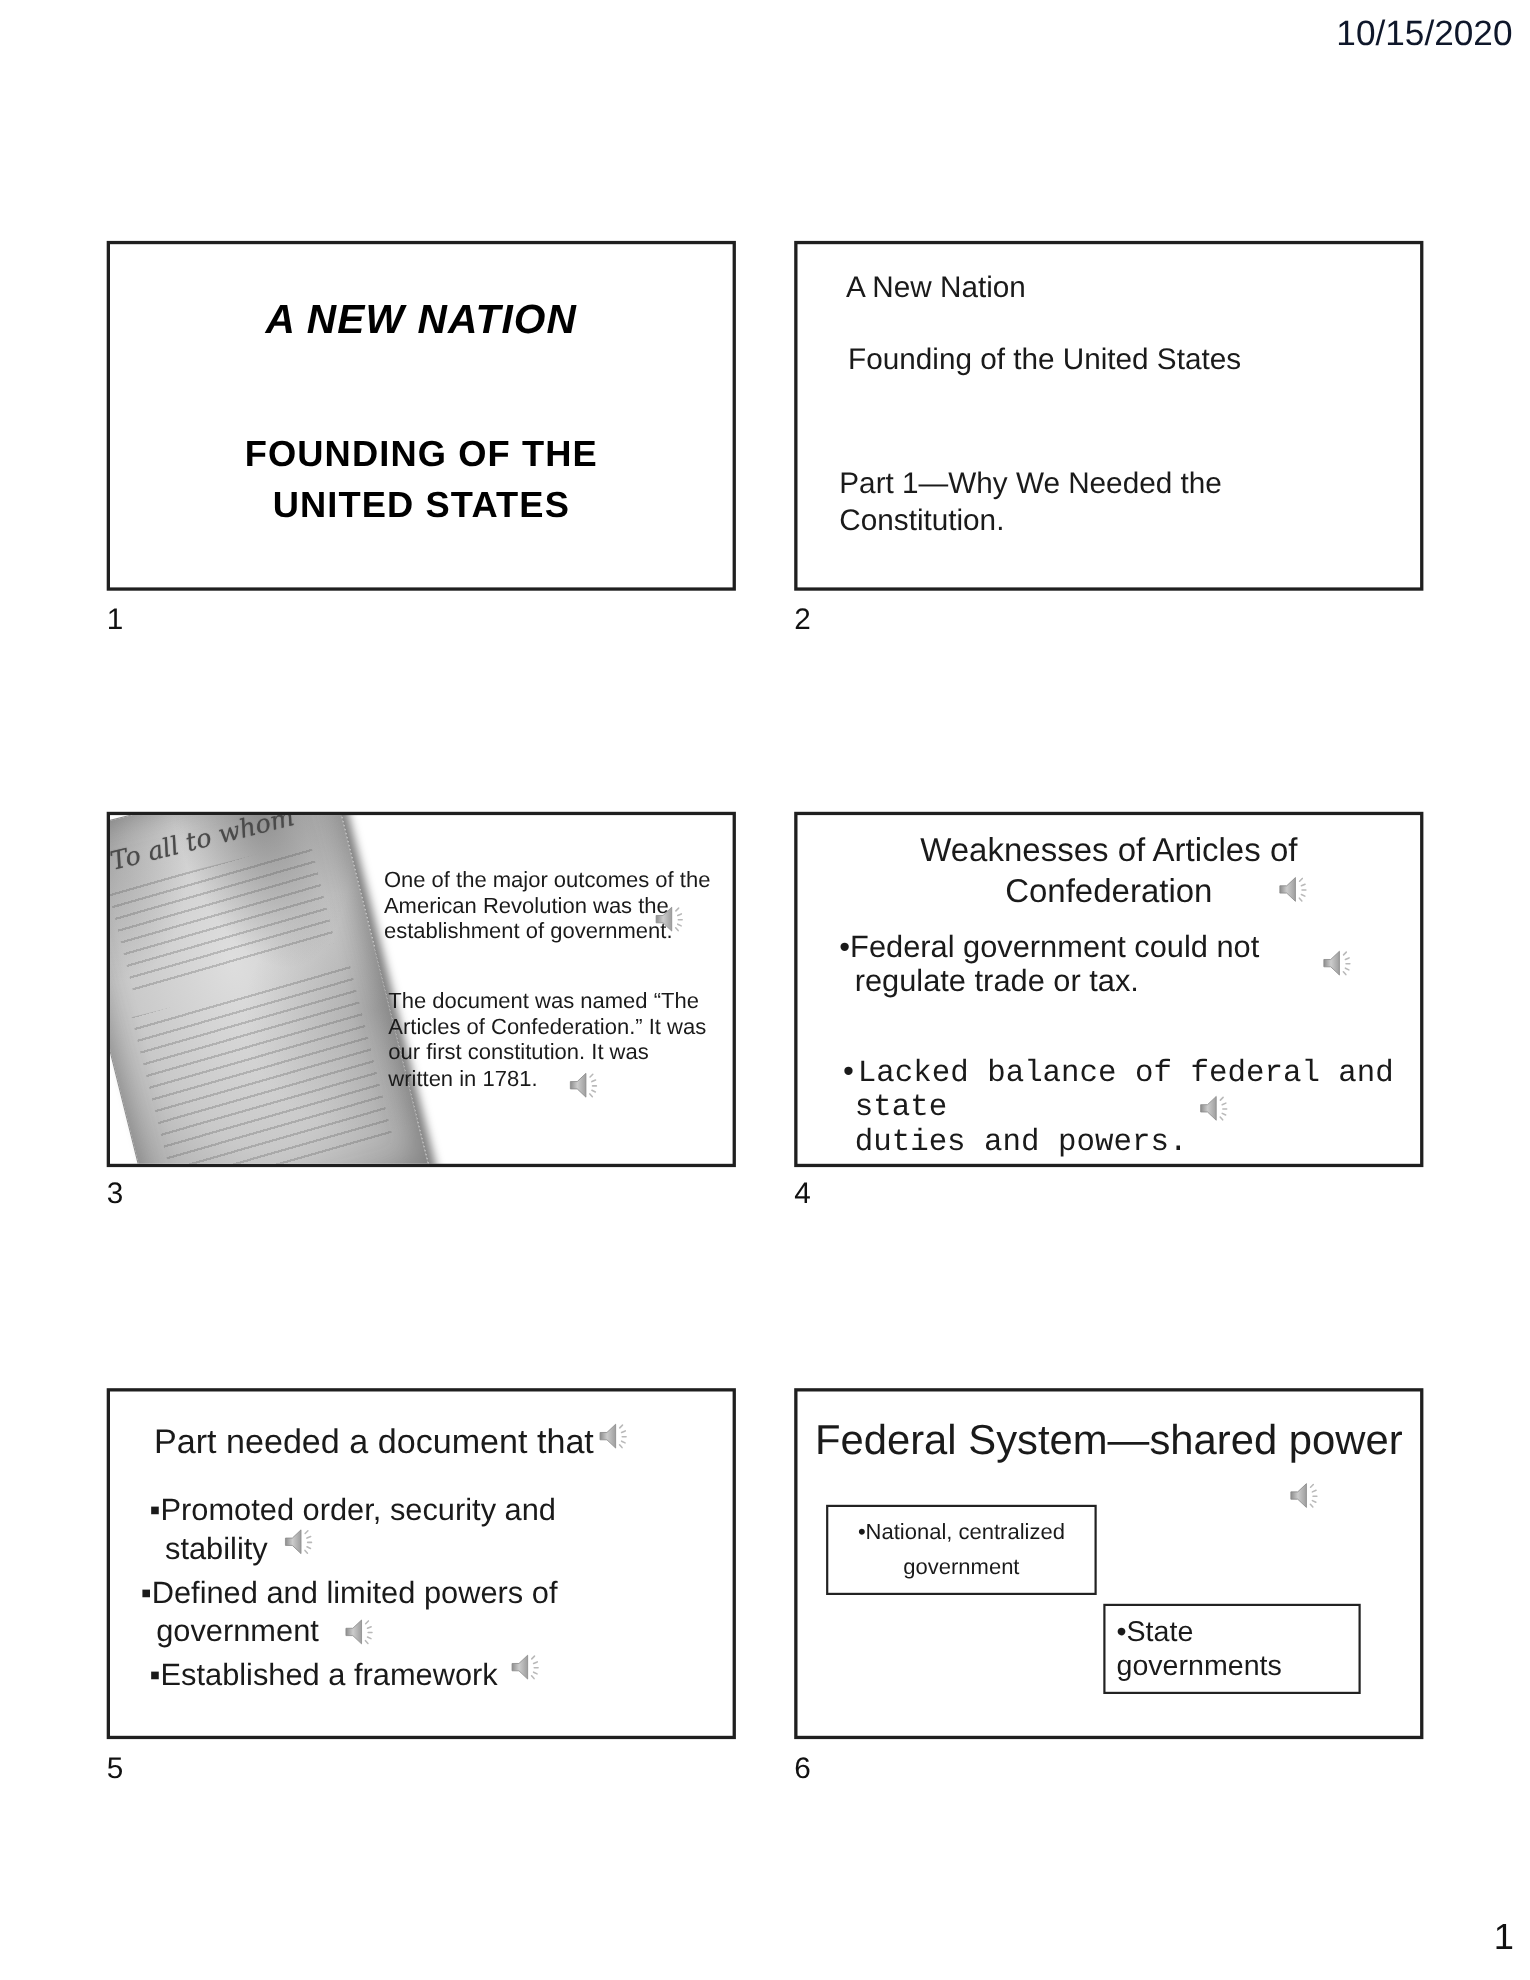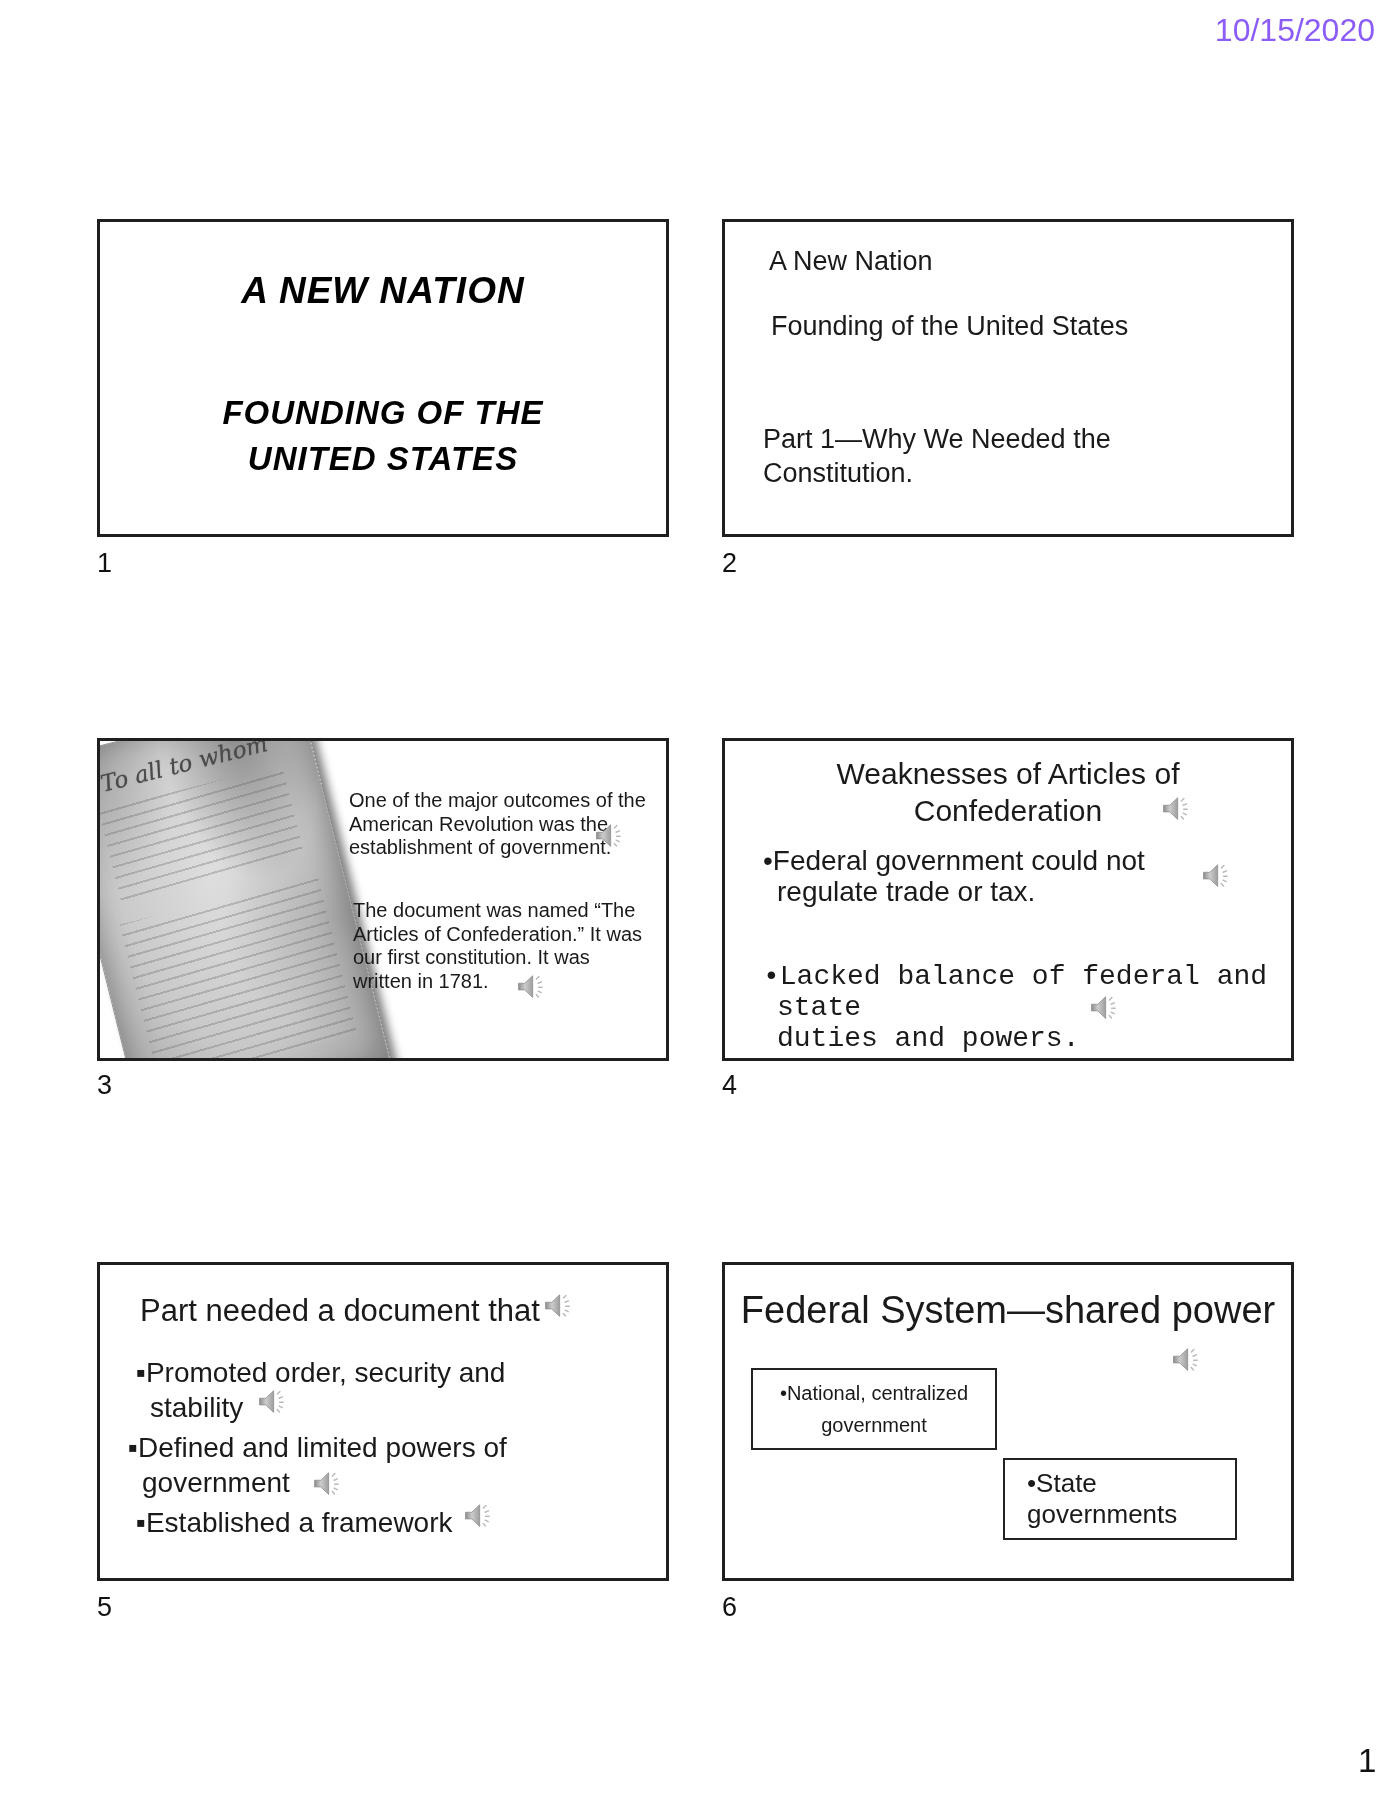--- a/index.html
+++ b/index.html
@@ -1,32 +1,32 @@
 <!DOCTYPE html>
 <html><head>
 <meta charset="utf-8">
 <style>
   html,body{margin:0;padding:0;background:#ffffff;}
   body{position:relative;width:1391px;height:1800px;font-family:"Liberation Sans",sans-serif;color:#1a1a1a;overflow:hidden;}
-  .date{position:absolute;top:12px;right:16px;font-size:32px;color:#8b5cf6;}
+  .date{position:absolute;top:12px;right:16px;font-size:32px;color:#0f172a;}
   .pagenum{position:absolute;top:1742px;left:1358px;font-size:33px;color:#111;}
   .slide{position:absolute;width:572px;border:3px solid #1f1f1f;background:#fff;box-sizing:border-box;}
   .row1{top:219px;height:318px;}
   .row2{top:738px;height:323px;}
   .row3{top:1262px;height:319px;}
   .col1{left:97px;}
   .col2{left:722px;}
   .slidenum{position:absolute;font-size:27px;color:#111;}
   .ml{white-space:pre-line;}
   .hang{padding-left:14px;text-indent:-14px;}
   .abs{position:absolute;}
   .icon{position:absolute;width:30px;height:30px;}
   
   .s1-title{top:48px;left:0;width:100%;text-align:center;font-weight:bold;font-style:italic;font-size:37px;letter-spacing:1px;color:#000;}
-  .s1-sub{top:168px;left:0;width:100%;text-align:center;font-weight:bold;font-style:italic;font-size:33px;line-height:46px;letter-spacing:1px;color:#000;}
+  .s1-sub{top:168px;left:0;width:100%;text-align:center;font-weight:bold;font-size:33px;line-height:46px;letter-spacing:1px;color:#000;}
   
   .s2-l1{top:24px;left:44px;font-size:27px;}
   .s2-l2{top:89px;left:46px;font-size:27px;}
   .s2-l3{top:200px;left:38px;font-size:27px;line-height:34px;}
   
   .s3{overflow:hidden;}
   .parchment{position:absolute;left:-8px;top:-20px;width:255px;height:375px;transform:rotate(-14deg);transform-origin:50% 50%;
      background:radial-gradient(ellipse at 50% 40%, #dedede 0%, #c9c9c9 55%, #a6a6a6 92%);
      box-shadow:6px 8px 8px rgba(30,30,30,.55), inset 0 0 30px rgba(60,60,60,.45);
      border:1px solid #8f8f8f;}
@@ -47,21 +47,21 @@
   
   .s5-h{top:28px;left:40px;font-size:31px;}
   .s5-b{font-size:28px;line-height:35px;}
   .s5-b1{top:90px;left:36px;}
   .s5-b2{top:165px;left:28px;}
   .s5-b3{top:240px;left:36px;}
   
   .s6-h{top:24px;left:0;width:100%;text-align:center;font-size:38px;}
   .s6-box{position:absolute;border:2px solid #222;box-sizing:border-box;background:#fff;}
   .s6-box1{left:26px;top:103px;width:246px;height:82px;text-align:center;font-size:20px;line-height:32px;padding-top:7px;}
-  .s6-box2{left:278px;top:193px;width:234px;height:82px;font-size:26px;padding:8px 0 0 22px;}
+  .s6-box2{left:278px;top:193px;width:234px;height:82px;font-size:26px;padding:8px 0 0 10px;}
 </style>
 </head>
 <body>
 
 <svg width="0" height="0" style="position:absolute" aria-hidden="true">
   <defs>
     <linearGradient id="spk-g" x1="0" y1="0" x2="1" y2="0">
       <stop offset="0" stop-color="#8d8d8d"></stop>
       <stop offset="0.45" stop-color="#cccccc"></stop>
       <stop offset="1" stop-color="#9e9e9e"></stop>

